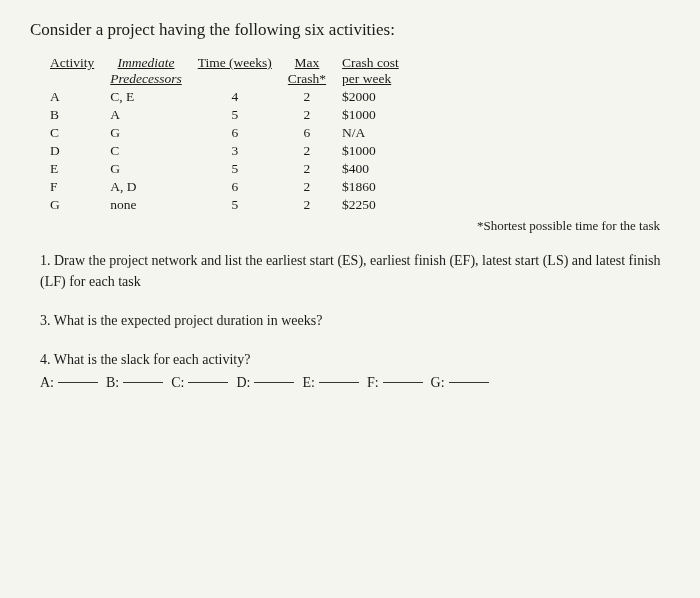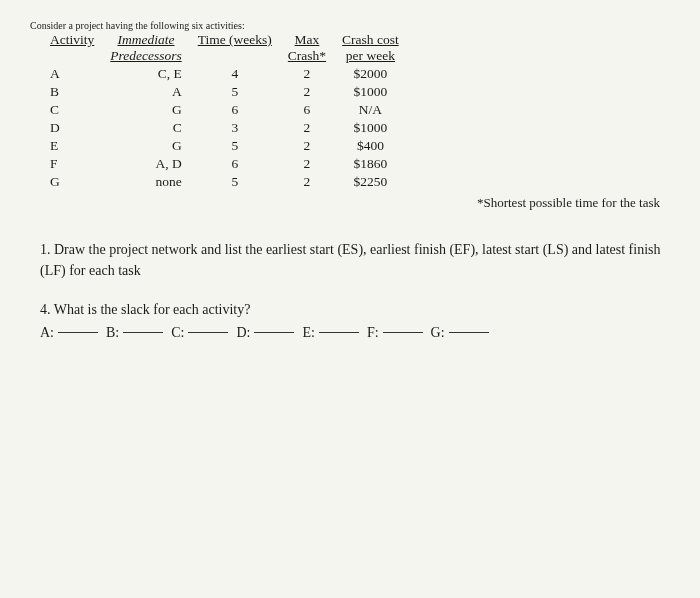--- a/index.html
+++ b/index.html
@@ -10,21 +10,22 @@
     body {
       background: #f5f5f0;
       font-family: 'Times New Roman', Times, serif;
       font-size: 14px;
       color: #1a1a1a;
       width: 700px;
       min-height: 598px;
       padding: 20px 30px;
     }
     .intro {
-      font-size: 10px;
+      margin-bottom: 14px;
+      font-size: 17px;
     }
     .table-section {
       margin-left: 20px;
       margin-bottom: 10px;
     }
     table.main-table {
       border-collapse: collapse;
       font-size: 13.5px;
     }
     table.main-table th, table.main-table td {
@@ -35,39 +36,39 @@
     table.main-table th {
       font-weight: normal;
       text-decoration: underline;
       margin-top: 17px;
     }
     table.main-table .col-activity {
       text-align: left;
       padding-left: 0;
     }
     table.main-table .col-predecessors {
-      text-align: right;
+      text-align: left;
     }
     table.main-table .col-time {
       text-align: center;
     }
     table.main-table .col-crash {
       text-align: center;
     }
     table.main-table .col-cost {
-      text-align: center;
+      text-align: left;
     }
     .footnote {
       text-align: right;
       font-size: 13px;
       margin-top: 4px;
       margin-right: 10px;
     }
     .questions {
-      margin-top: 28px;
+      margin-top: 16px;
       margin-left: 10px;
     }
     .question {
       margin-bottom: 18px;
       font-size: 14px;
       line-height: 1.5;
     }
     .slack-row {
       display: flex;
       gap: 8px;
@@ -172,20 +173,24 @@
   </table>
   <p class="footnote">*Shortest possible time for the task</p>
 </div>
 
 <div class="questions">
   <div class="question">
     <span>1.</span>
     <span>Draw the project network and list the earliest start (ES), earliest finish (EF), latest start (LS) and latest finish (LF) for each task</span>
   </div>
   <div class="question">
+    <span>3.</span>
+    <span>What is the expected project duration in weeks?</span>
+  </div>
+  <div class="question">
     <span>4.</span>
     <span>What is the slack for each activity?</span>
     <div class="slack-row" id="slack-row">
         <span class="slack-item">
           <span>A:</span>
           <span class="slack-blank"></span>
         </span>
         <span class="slack-item">
           <span>B:</span>
           <span class="slack-blank"></span>

